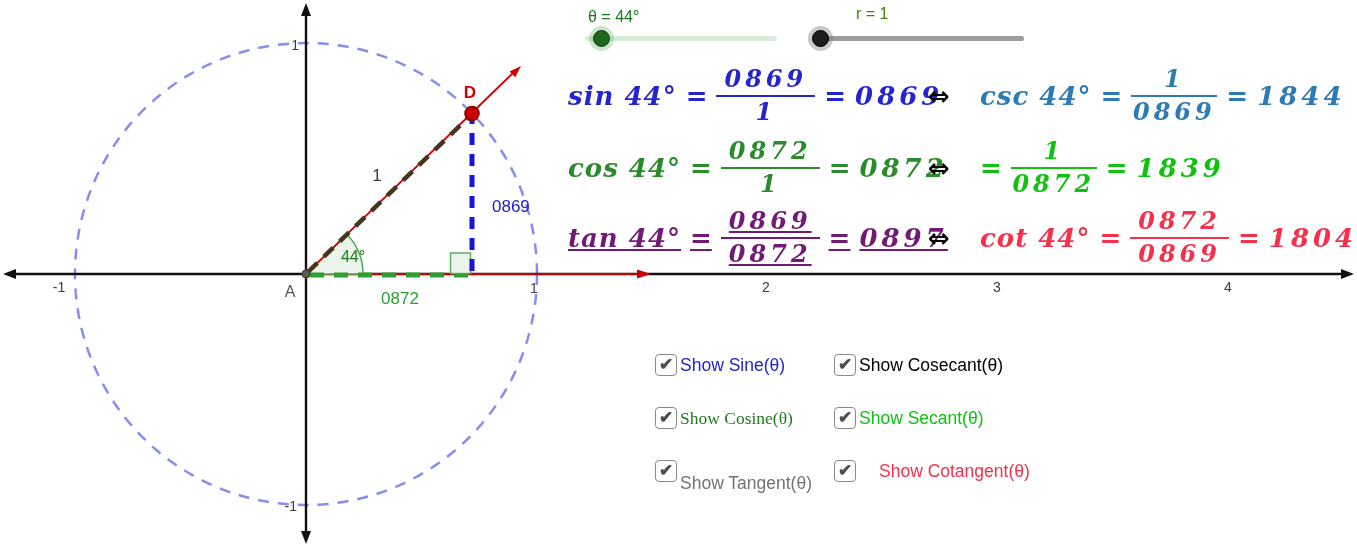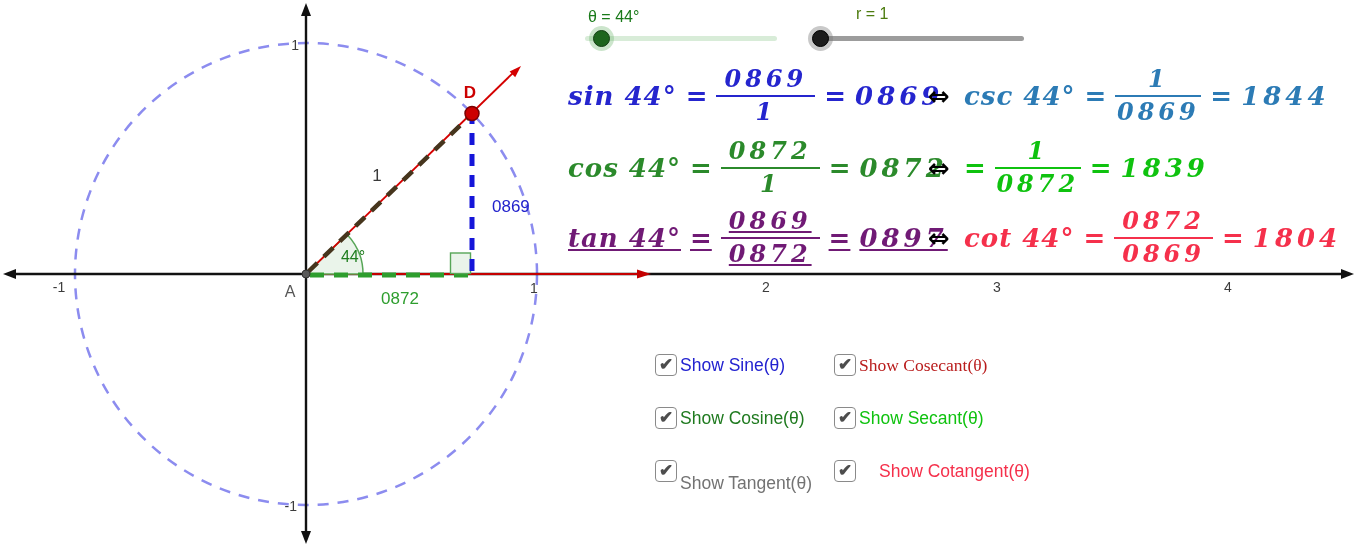--- a/index.html
+++ b/index.html
@@ -10,21 +10,21 @@
   
   .slider-label{position:absolute;font-size:16px;font-weight:400;white-space:nowrap;}
   .slider-track{position:absolute;height:5px;border-radius:3px;}
   .slider-knob{position:absolute;width:17px;height:17px;border-radius:50%;box-sizing:border-box;}
 
   
   .frow{position:absolute;left:568px;display:flex;align-items:center;height:76px;
         font-family:"DejaVu Serif",serif;font-style:italic;font-weight:600;}
   .eq{display:flex;align-items:center;gap:9px;}
   .eq-left{width:372px;flex:none;}
-  .eq-right{margin-left:0;}
+  .eq-right{margin-left:16px;}
   .fname{font-size:26px;letter-spacing:1px;white-space:nowrap;}
   .feq{font-size:26px;}
   .fres{font-size:26px;letter-spacing:4px;white-space:nowrap;}
   .frac{text-align:center;min-width:86px;flex:none;}
   .frac .num{display:block;border-bottom:2.5px solid;padding:0 8px 2px;font-size:24px;
              letter-spacing:4px;line-height:1.12;}
   .frac .den{display:block;padding-top:2px;font-size:24px;letter-spacing:4px;line-height:1.12;}
   .arrow{width:36px;flex:none;margin-left:-12px;font-family:"DejaVu Sans",sans-serif;
          font-style:normal;font-weight:700;font-size:26px;color:#000;z-index:2;}
 
@@ -171,27 +171,27 @@
     <div class="cbitem">
       <span class="cbbox">
           <span class="cbcheck">✔</span>
         </span>
       <span class="cblabel" style="color: rgb(34, 34, 208); text-align: right;">Show Sine(θ)</span>
     </div>
     <div class="cbitem">
       <span class="cbbox">
           <span class="cbcheck">✔</span>
         </span>
-      <span class="cblabel" style="color: #b91c1c; font-family: Liberation Serif, serif;">Show Cosecant(θ)</span>
-    </div>
-    <div class="cbitem">
-      <span class="cbbox">
-          <span class="cbcheck">✔</span>
-        </span>
-      <span class="cblabel" style="color: rgb(31, 122, 31);">Show Cosine(θ)</span>
+      <span class="cblabel" style="color: #000000;">Show Cosecant(θ)</span>
+    </div>
+    <div class="cbitem">
+      <span class="cbbox">
+          <span class="cbcheck">✔</span>
+        </span>
+      <span class="cblabel" style="color: rgb(31, 122, 31); font-family: Liberation Serif, serif;">Show Cosine(θ)</span>
     </div>
     <div class="cbitem">
       <span class="cbbox">
           <span class="cbcheck">✔</span>
         </span>
       <span class="cblabel" style="color: rgb(15, 194, 15);">Show Secant(θ)</span>
     </div>
     <div class="cbitem">
       <span class="cbbox">
           <span class="cbcheck">✔</span>

